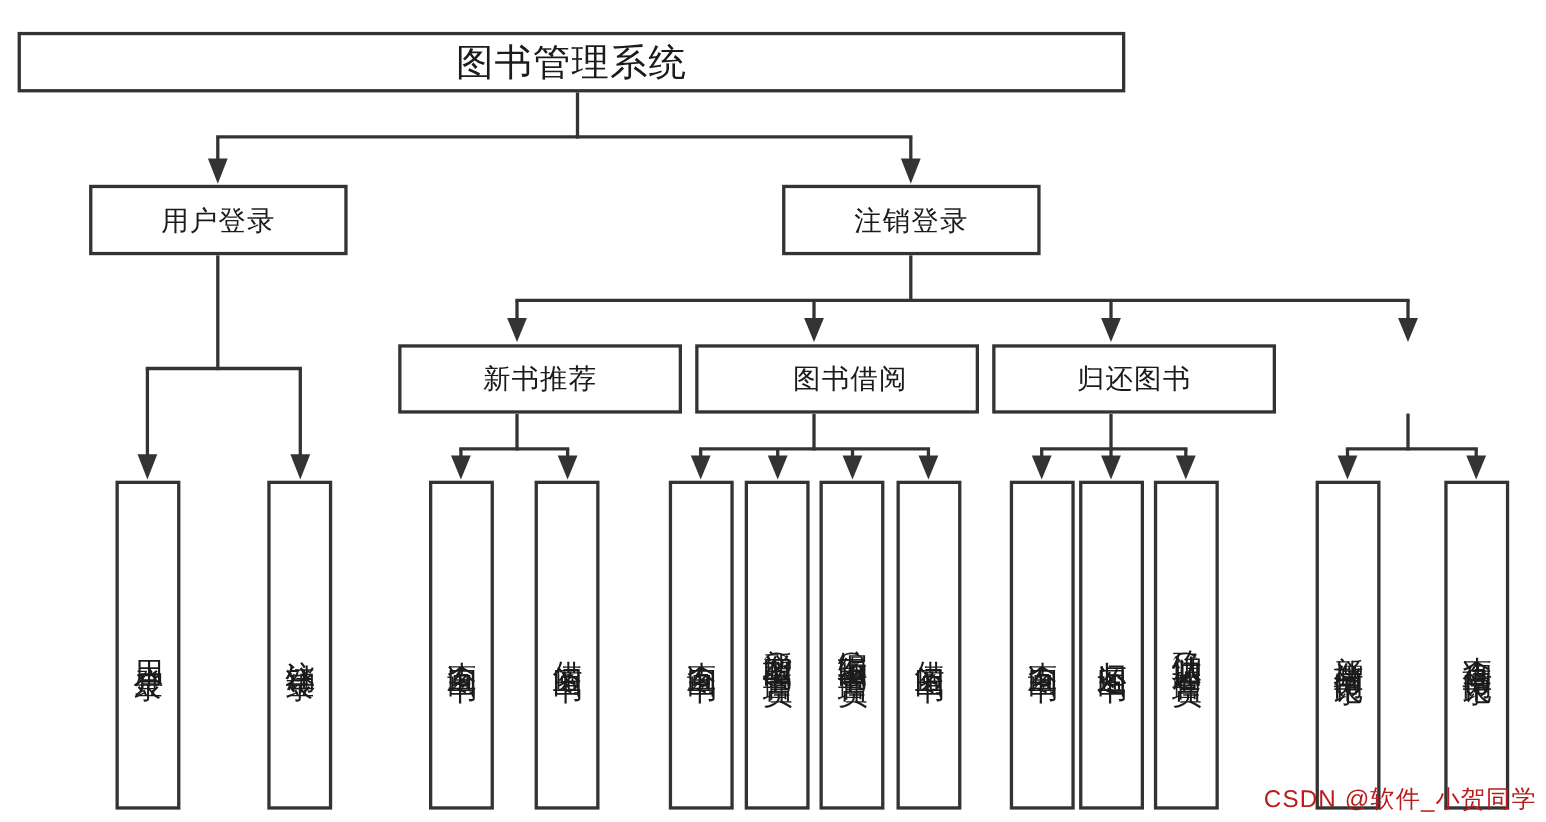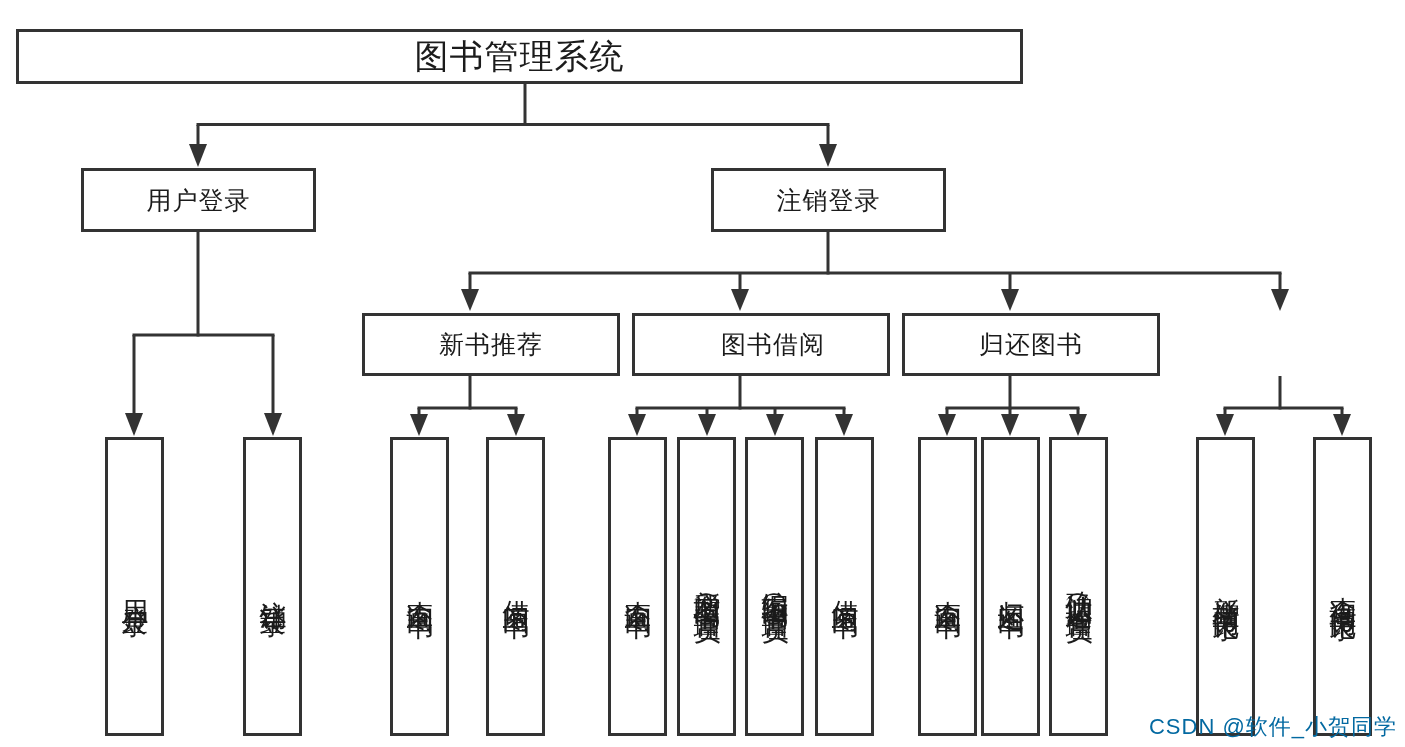--- a/index.html
+++ b/index.html
@@ -32,21 +32,21 @@
     text-orientation:mixed;
     font-size:27px;
     letter-spacing:4px;
     line-height:1;
   }
   .watermark{
     position:absolute;
     right:8px;bottom:5px;
     font-size:22px;
     letter-spacing:1px;
-    color:#0369a1;
+    color:#b91c1c;
     z-index:3;
     white-space:nowrap;
   }
 </style>
 </head>
 <body>
 
 <div class="stage">
 
   <svg class="wires" width="1405" height="747" viewBox="0 0 1405 747">

